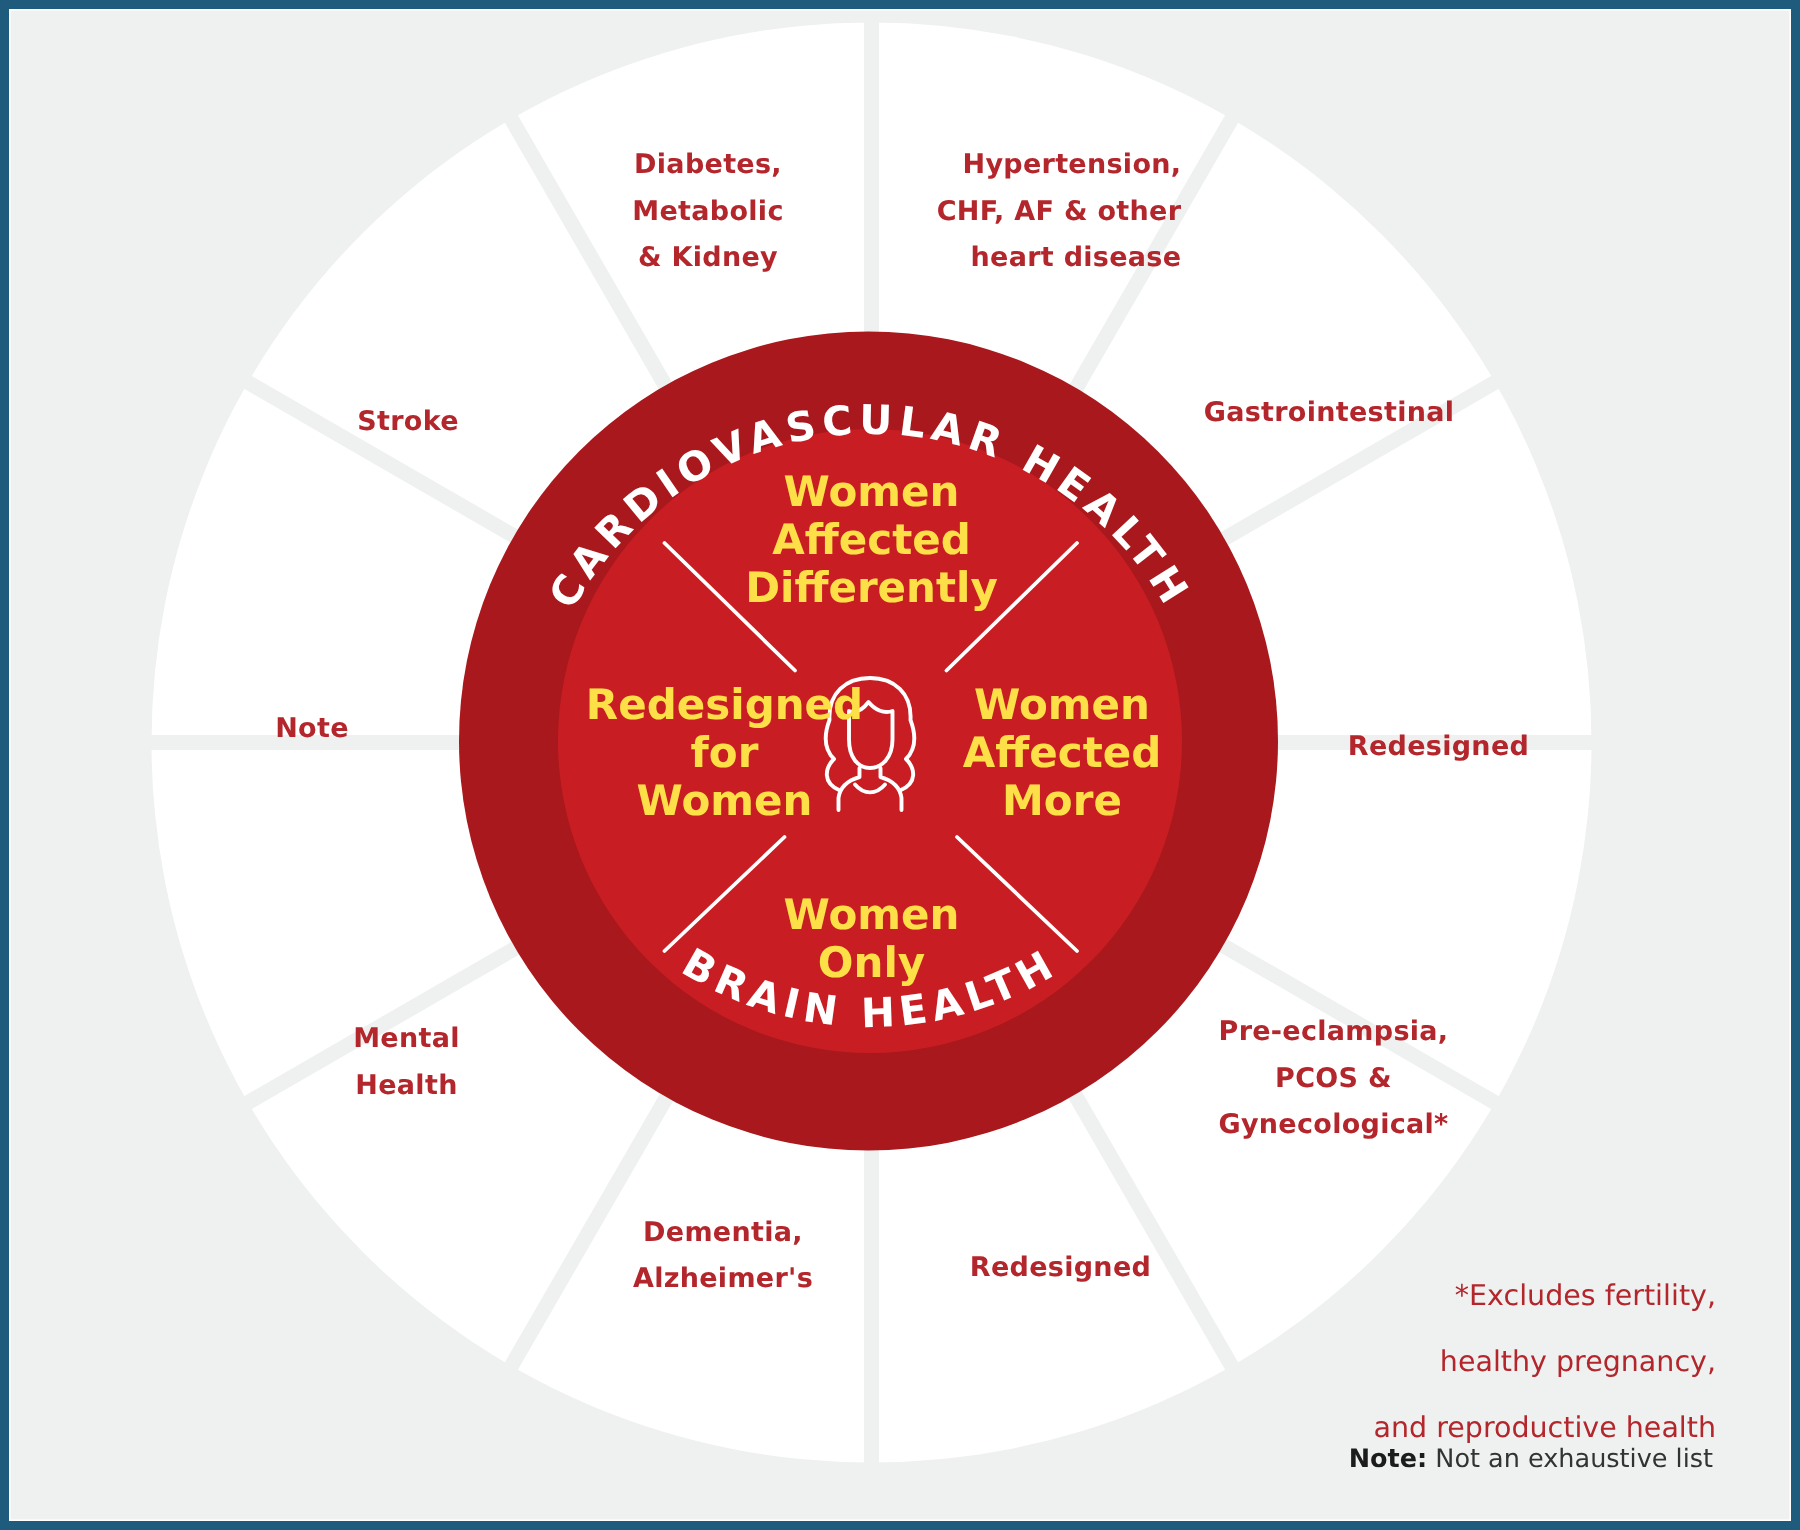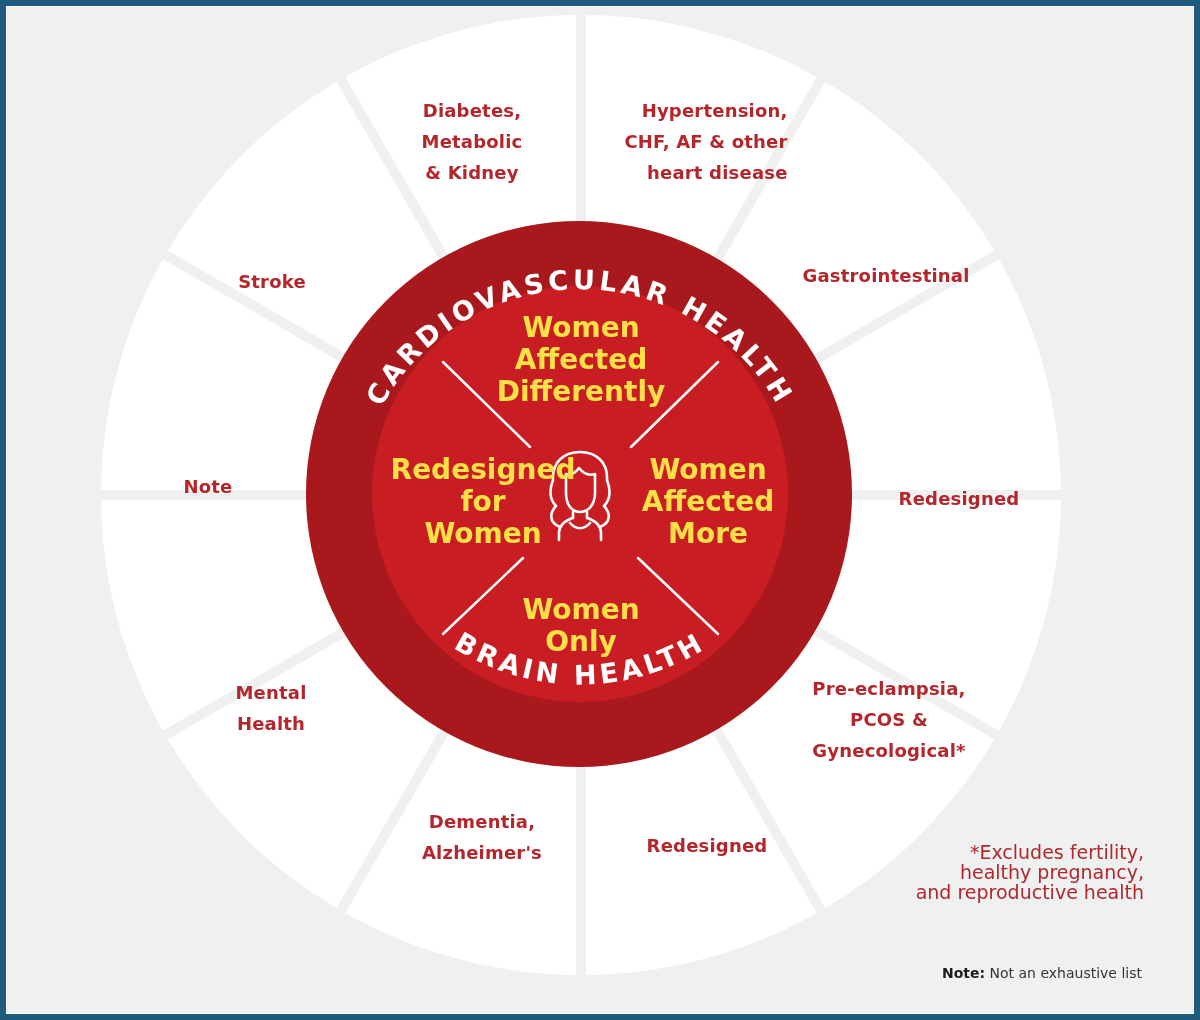--- a/index.html
+++ b/index.html
@@ -44,30 +44,30 @@
       text-align: center;
       white-space: pre-line;
       transform: translate(-50%, -50%);
     }
     .footnote {
       position: absolute;
       right: 56px;
       top: 842px;
       color: #b3262c;
       font-size: 19px;
-      line-height: 20px;
+      line-height: 44px;
       text-align: right;
       white-space: pre-line;
     }
     .note {
       position: absolute;
       right: 58px;
       top: 958px;
       color: #333333;
-      font-size: 14px;
+      font-size: 17px;
       line-height: 30px;
     }
     .note b { color: #1c1c1c; }
   </style>
 </head>
 <body>
 
 <div class="frame">
   <div class="frame-inner"></div>
 </div>

